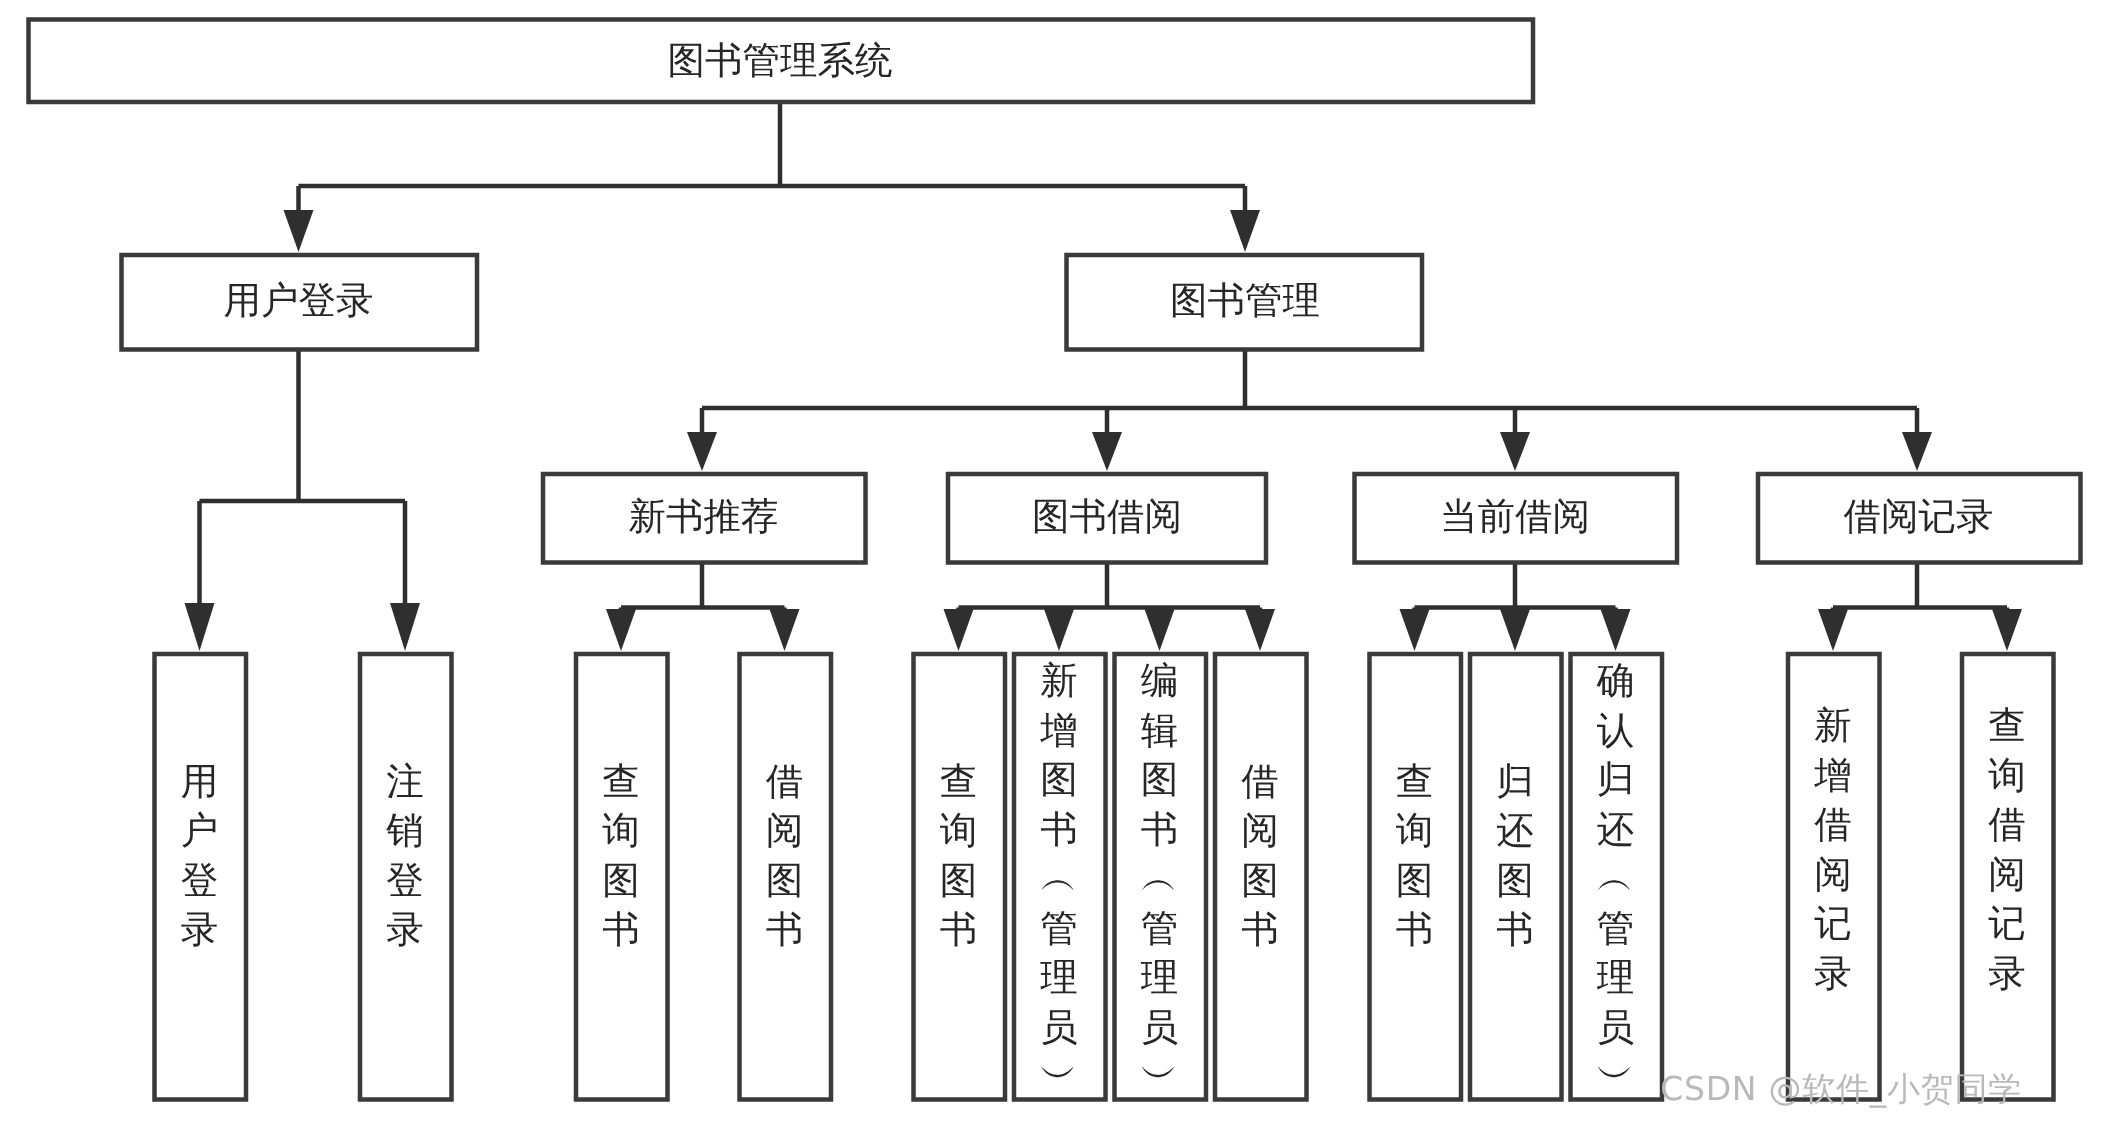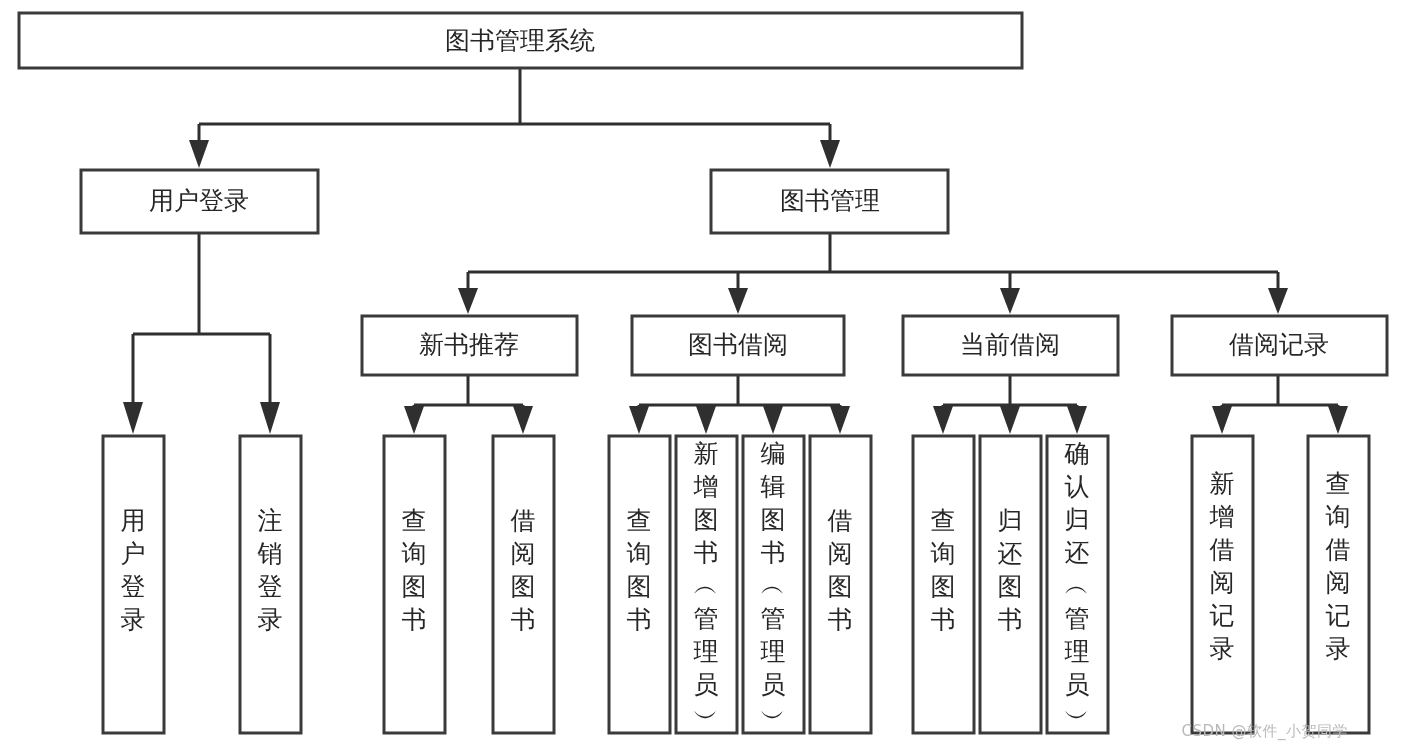--- a/index.html
+++ b/index.html
@@ -50,21 +50,21 @@
   }
   .arrow-head {
     fill: #2f2f2f;
     stroke: none;
   }
   .watermark {
     position: absolute;
     right: 8px;
     bottom: 6px;
     color: #b9b9b9;
-    font-size: 15px;
+    font-size: 22px;
     font-family: "DejaVu Sans", "Liberation Sans", sans-serif;
     letter-spacing: 0.5px;
     white-space: nowrap;
     user-select: none;
   }
 </style>
 </head>
 <body>
 
 <div id="diagram-root">

